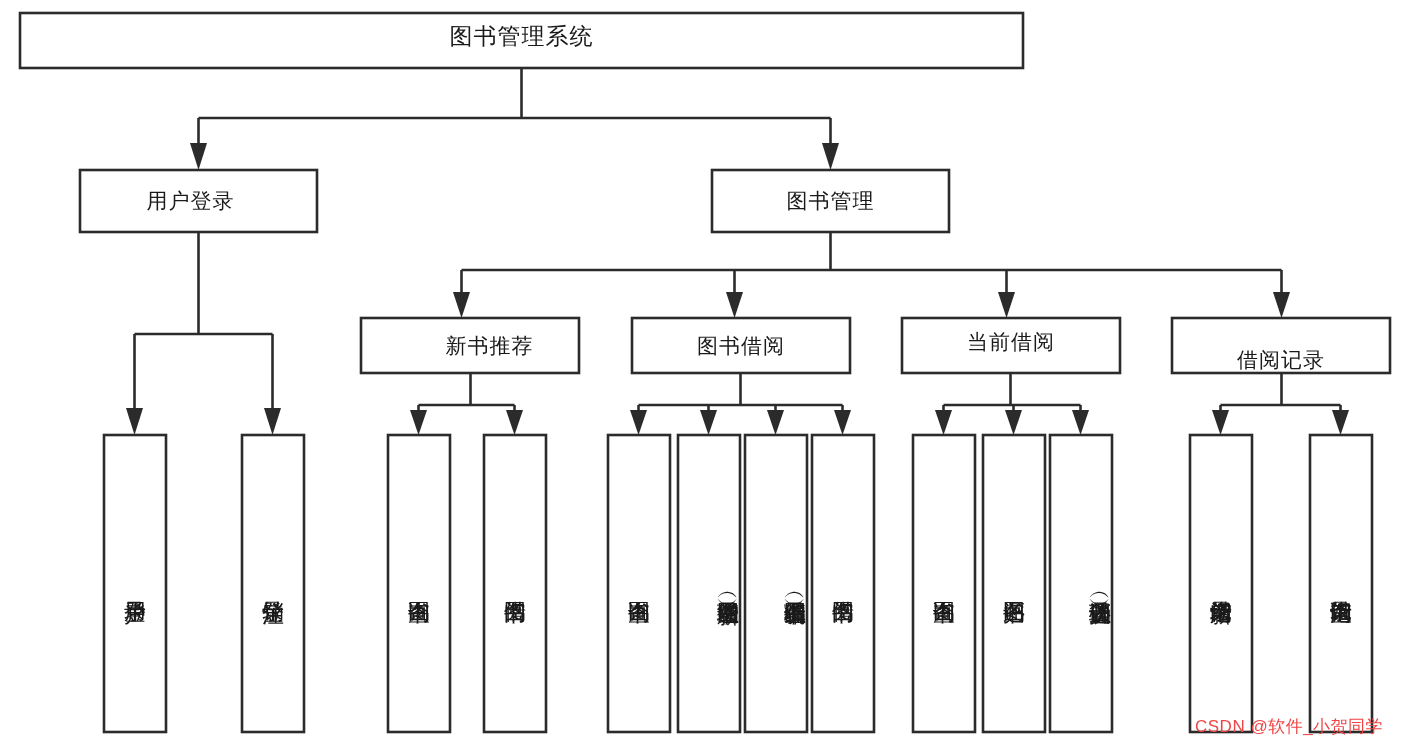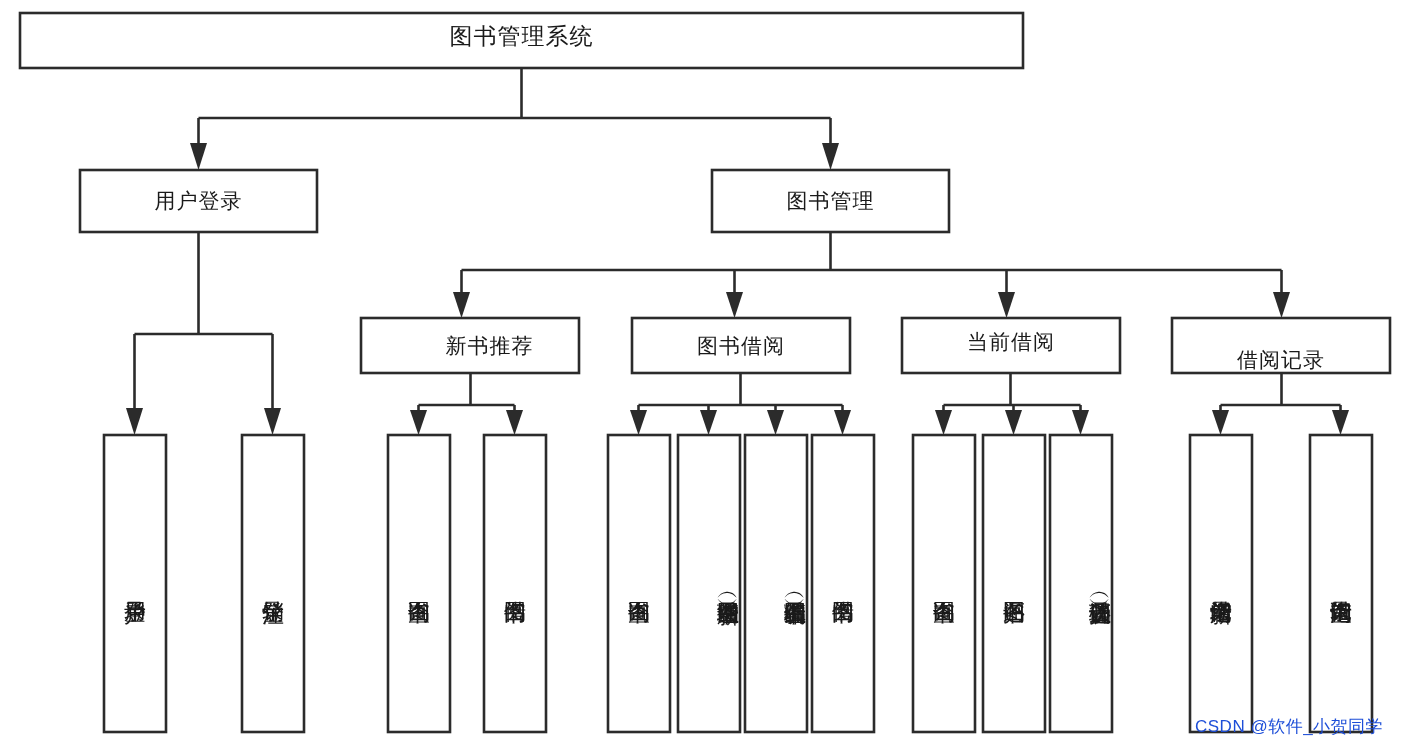--- a/index.html
+++ b/index.html
@@ -71,21 +71,21 @@
     pointer-events: none;
     overflow: hidden;
   }
   .node-label-v.align-mid {
     justify-content: center;
   }
   .watermark {
     position: absolute;
     font-family: "Liberation Sans", sans-serif;
     font-size: 17px;
-    color: #1d4ed8;
+    color: #ef4444;
     white-space: nowrap;
     letter-spacing: 0.5px;
   }
 </style>
 </head>
 <body>
 
 <div id="diagram-root">
 
   <svg id="diagram-svg" viewBox="0 0 1405 747" xmlns="http://www.w3.org/2000/svg">
@@ -173,21 +173,21 @@
     <path class="connector" d="M 1281.5 373 L 1281.5 405"></path>
     <path class="connector" d="M 1220.5 405 L 1340.5 405"></path>
     <path class="connector" d="M 1220.5 405 L 1220.5 412"></path>
     <path class="connector" d="M 1340.5 405 L 1340.5 412"></path>
     <polygon class="arrow-head" points="1212,410 1229,410 1220.5,435"></polygon>
     <polygon class="arrow-head" points="1332,410 1349,410 1340.5,435"></polygon>
   </svg>
 
   <div class="node-label-h" style="left:20px; top:13px; width:1003px; height:46px; font-size:23px;">图书管理系统</div>
 
-  <div class="node-label-h" style="left:80px; top:170px; width:237px; height:62px;">用户登录</div>
+  <div class="node-label-h" style="left:72px; top:170px; width:237px; height:62px;">用户登录</div>
   <div class="node-label-h" style="left:712px; top:170px; width:237px; height:62px;">图书管理</div>
 
   <div class="node-label-h" style="left:361px; top:318px; width:257px; height:55px;">新书推荐</div>
   <div class="node-label-h" style="left:632px; top:318px; width:218px; height:55px;text-align:center;">图书借阅</div>
   <div class="node-label-h" style="left:902px; top:318px; width:218px; height:48px;">当前借阅</div>
   <div class="node-label-h" style="left:1172px; top:318px; width:218px; height:55px;margin-top:14px;">借阅记录</div>
 
   <div class="node-label-v align-mid" style="left:104px; top:435px; width:62px; height:297px;">用户登录</div>
   <div class="node-label-v align-mid" style="left:242px; top:435px; width:62px; height:297px;">注销登录</div>
 

